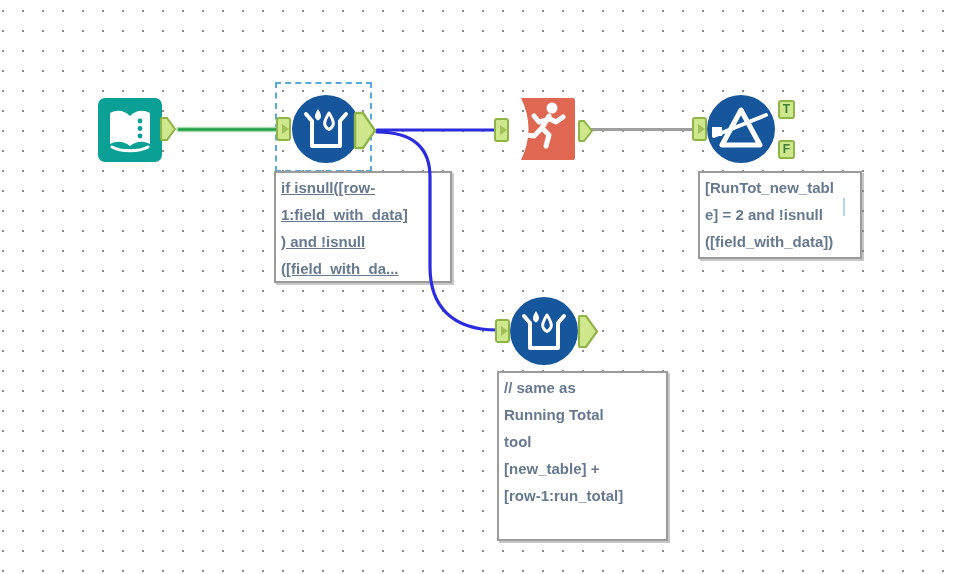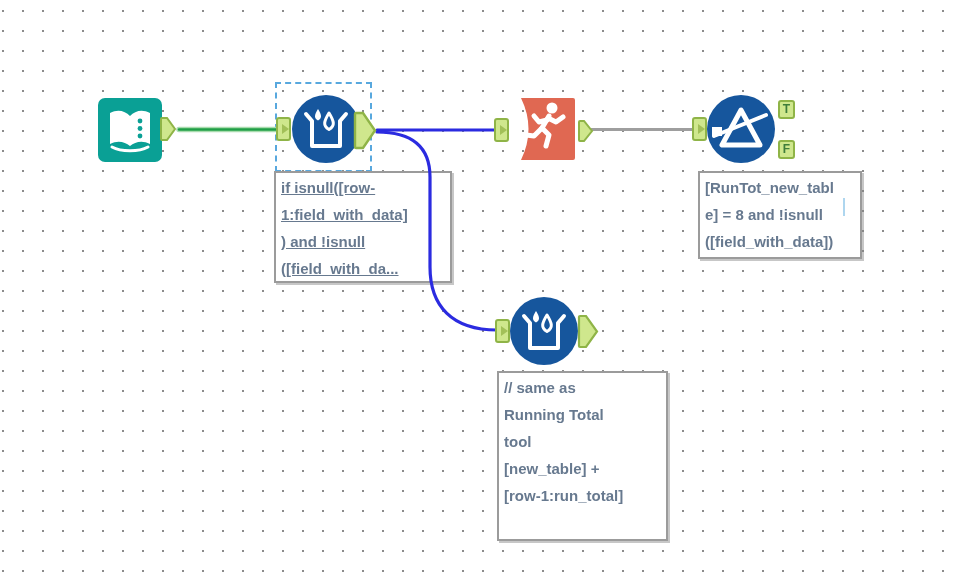--- a/index.html
+++ b/index.html
@@ -60,21 +60,21 @@
 </head>
 <body>
 
 <div class="abs selection-rect"></div>
 
 <div class="abs annotation a1">if isnull([row-
 1:field_with_data]
 ) and !isnull
 ([field_with_da...</div>
 <div class="abs annotation a2">[RunTot_new_tabl
-e] = 8 and !isnull
+e] = 2 and !isnull
 ([field_with_data])</div>
 <div class="abs annotation a3">// same as
 Running Total
 tool
 [new_table] +
 [row-1:run_total]</div>
 
 <svg class="abs wires" viewBox="0 0 954 574">
   <g fill="none" stroke-linecap="round" stroke-linejoin="round">
     <path d="M179 129.5 H278" stroke="#a9dcae" stroke-width="5.5"></path>

